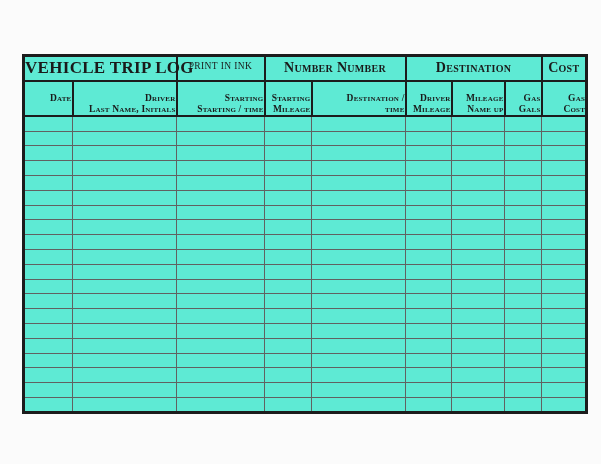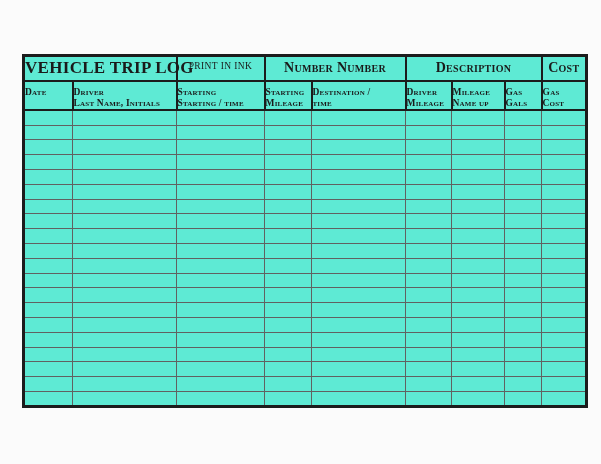--- a/index.html
+++ b/index.html
@@ -52,23 +52,23 @@
     font-variant: small-caps;
     font-size: 14px;
     text-align: center;
     vertical-align: middle;
     letter-spacing: 0.3px;
   }
   th.colhead-cell {
     font-variant: small-caps;
     font-size: 9.5px;
     line-height: 1.2;
-    text-align: left;
+    text-align: right;
     vertical-align: top;
-    padding-top: 5px;
+    padding-top: 11px;
     letter-spacing: 0.2px;
   }
   th.colhead-cell span { display: block; }
   tbody tr { height: 14.8px; }
   tbody td {
     border: 1px solid #616161;
     padding: 0;
   }
   .footer {
     position: absolute;
@@ -95,21 +95,21 @@
       <col style="width:46px">
       <col style="width:53px">
       <col style="width:37px">
       <col style="width:45px">
     </colgroup>
     <thead>
       <tr class="group-row">
         <th class="title-cell" colspan="2">VEHICLE TRIP LOG</th>
         <th class="instruction-cell">PRINT IN INK</th>
         <th class="group-cell" colspan="2">Number Number</th>
-        <th class="group-cell" colspan="3">Description</th>
+        <th class="group-cell" colspan="3">Destination</th>
         <th class="group-cell">Cost</th>
       </tr>
       <tr class="colhead-row">
         <th class="colhead-cell">
           <span>Date</span>
           <span></span>
         </th>
         <th class="colhead-cell">
           <span>Driver</span>
           <span>Last Name, Initials</span>

